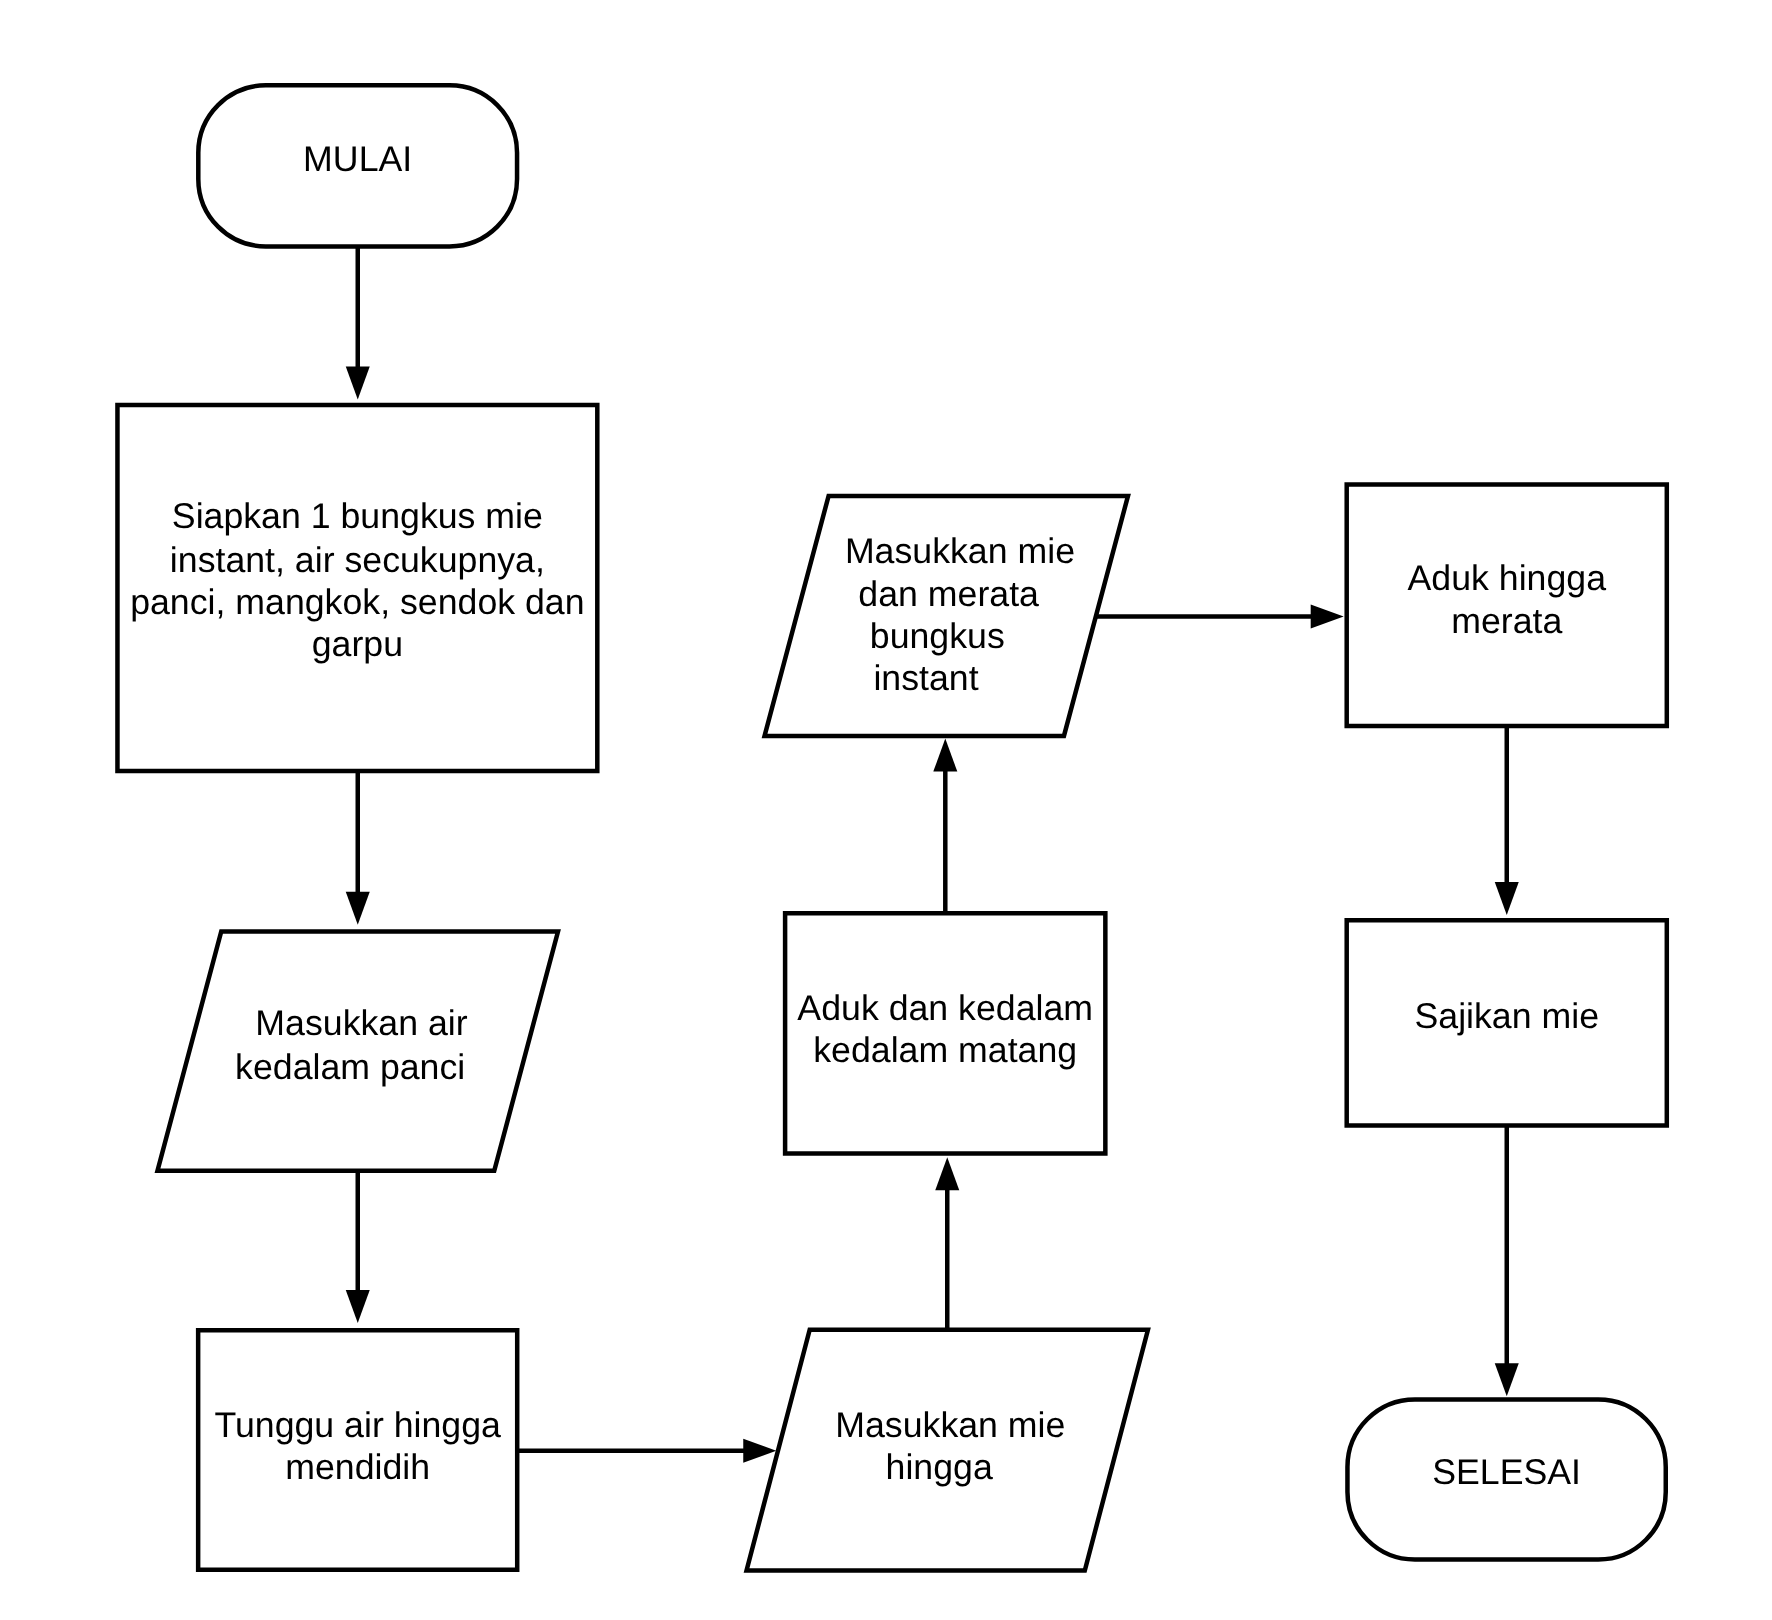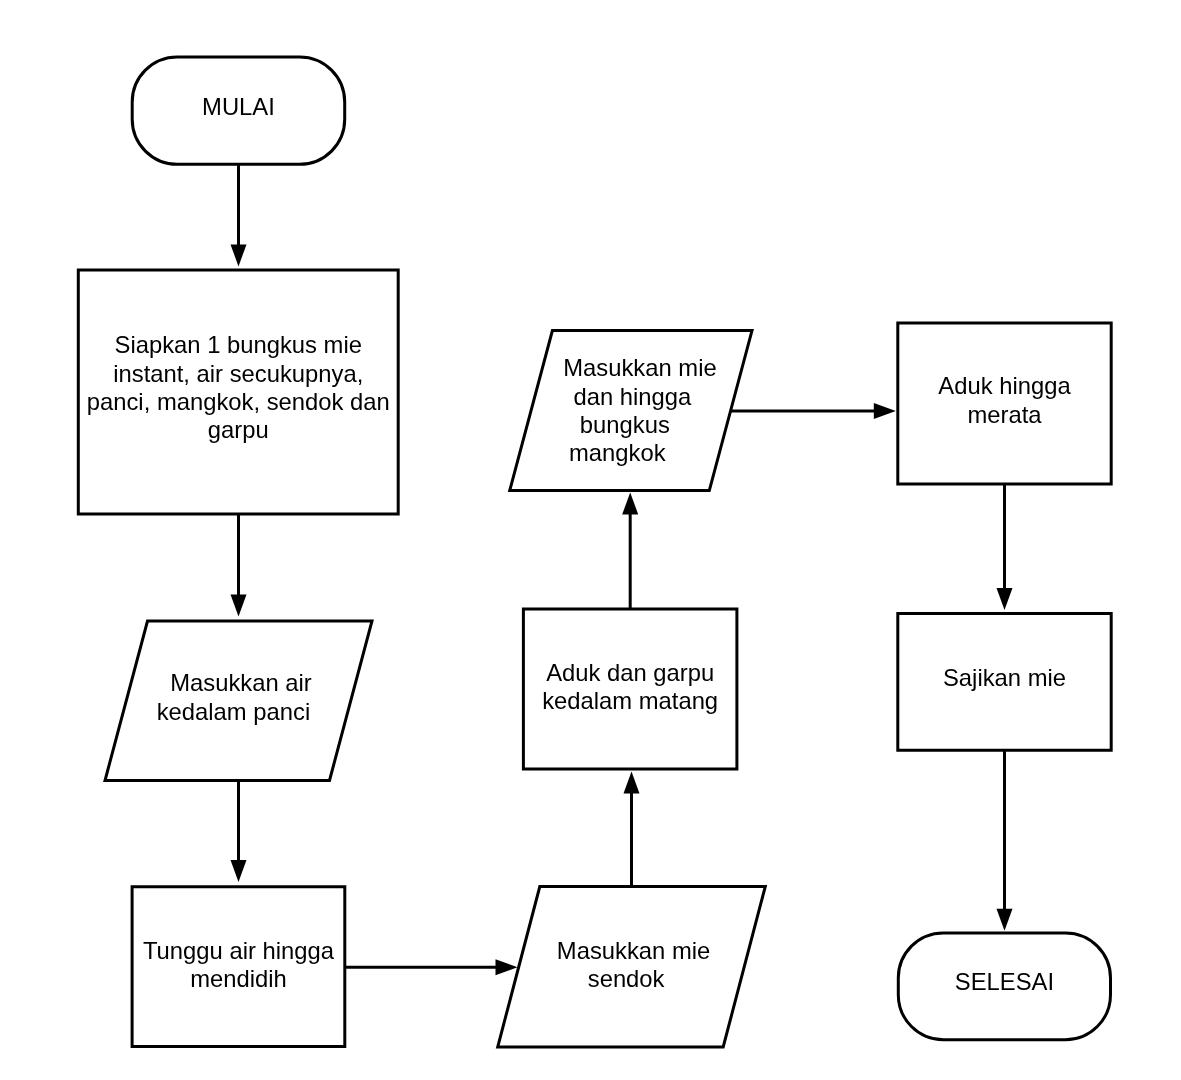--- a/index.html
+++ b/index.html
@@ -122,31 +122,31 @@
     <div class="nlabel">
       <div class="tline" style="left: -159.009px; top: 671.249px;">Masukkan air</div>
       <div class="tline" style="left: -166.549px; top: 699.549px;">kedalam panci</div>
     </div>
     <div class="nlabel">
       <div class="tline" style="left: -161.55px; top: 938.749px;">Tunggu air hingga</div>
       <div class="tline" style="left: -161.55px; top: 967.049px;">mendidih</div>
     </div>
     <div class="nlabel">
       <div class="tline" style="left: 233.559px; top: 938.749px;">Masukkan mie</div>
-      <div class="tline" style="left: 226.136px; top: 967.049px;">sendok</div>
+      <div class="tline" style="left: 226.136px; top: 967.049px;">hingga</div>
     </div>
     <div class="nlabel">
-      <div class="tline" style="left: 230.15px; top: 660.849px;">Aduk dan garpu</div>
+      <div class="tline" style="left: 230.15px; top: 660.849px;">Aduk dan kedalam</div>
       <div class="tline" style="left: 230.15px; top: 689.149px;">kedalam matang</div>
     </div>
     <div class="nlabel">
       <div class="tline" style="left: 239.977px; top: 356.249px;">Masukkan mie</div>
-      <div class="tline" style="left: 232.425px; top: 384.549px;">dan hingga</div>
+      <div class="tline" style="left: 232.425px; top: 384.549px;">dan merata</div>
       <div class="tline" style="left: 224.872px; top: 412.849px;">bungkus</div>
-      <div class="tline" style="left: 217.319px; top: 441.149px;">mangkok</div>
+      <div class="tline" style="left: 217.319px; top: 441.149px;">instant</div>
     </div>
     <div class="nlabel">
       <div class="tline" style="left: 604.5px; top: 374.449px;">Aduk hingga</div>
       <div class="tline" style="left: 604.5px; top: 402.749px;">merata</div>
     </div>
     <div class="nlabel">
       <div class="tline" style="left: 604.5px; top: 665.849px;">Sajikan mie</div>
     </div>
     <div class="nlabel">
       <div class="tline" style="left: 604.4px; top: 970.049px;">SELESAI</div>

